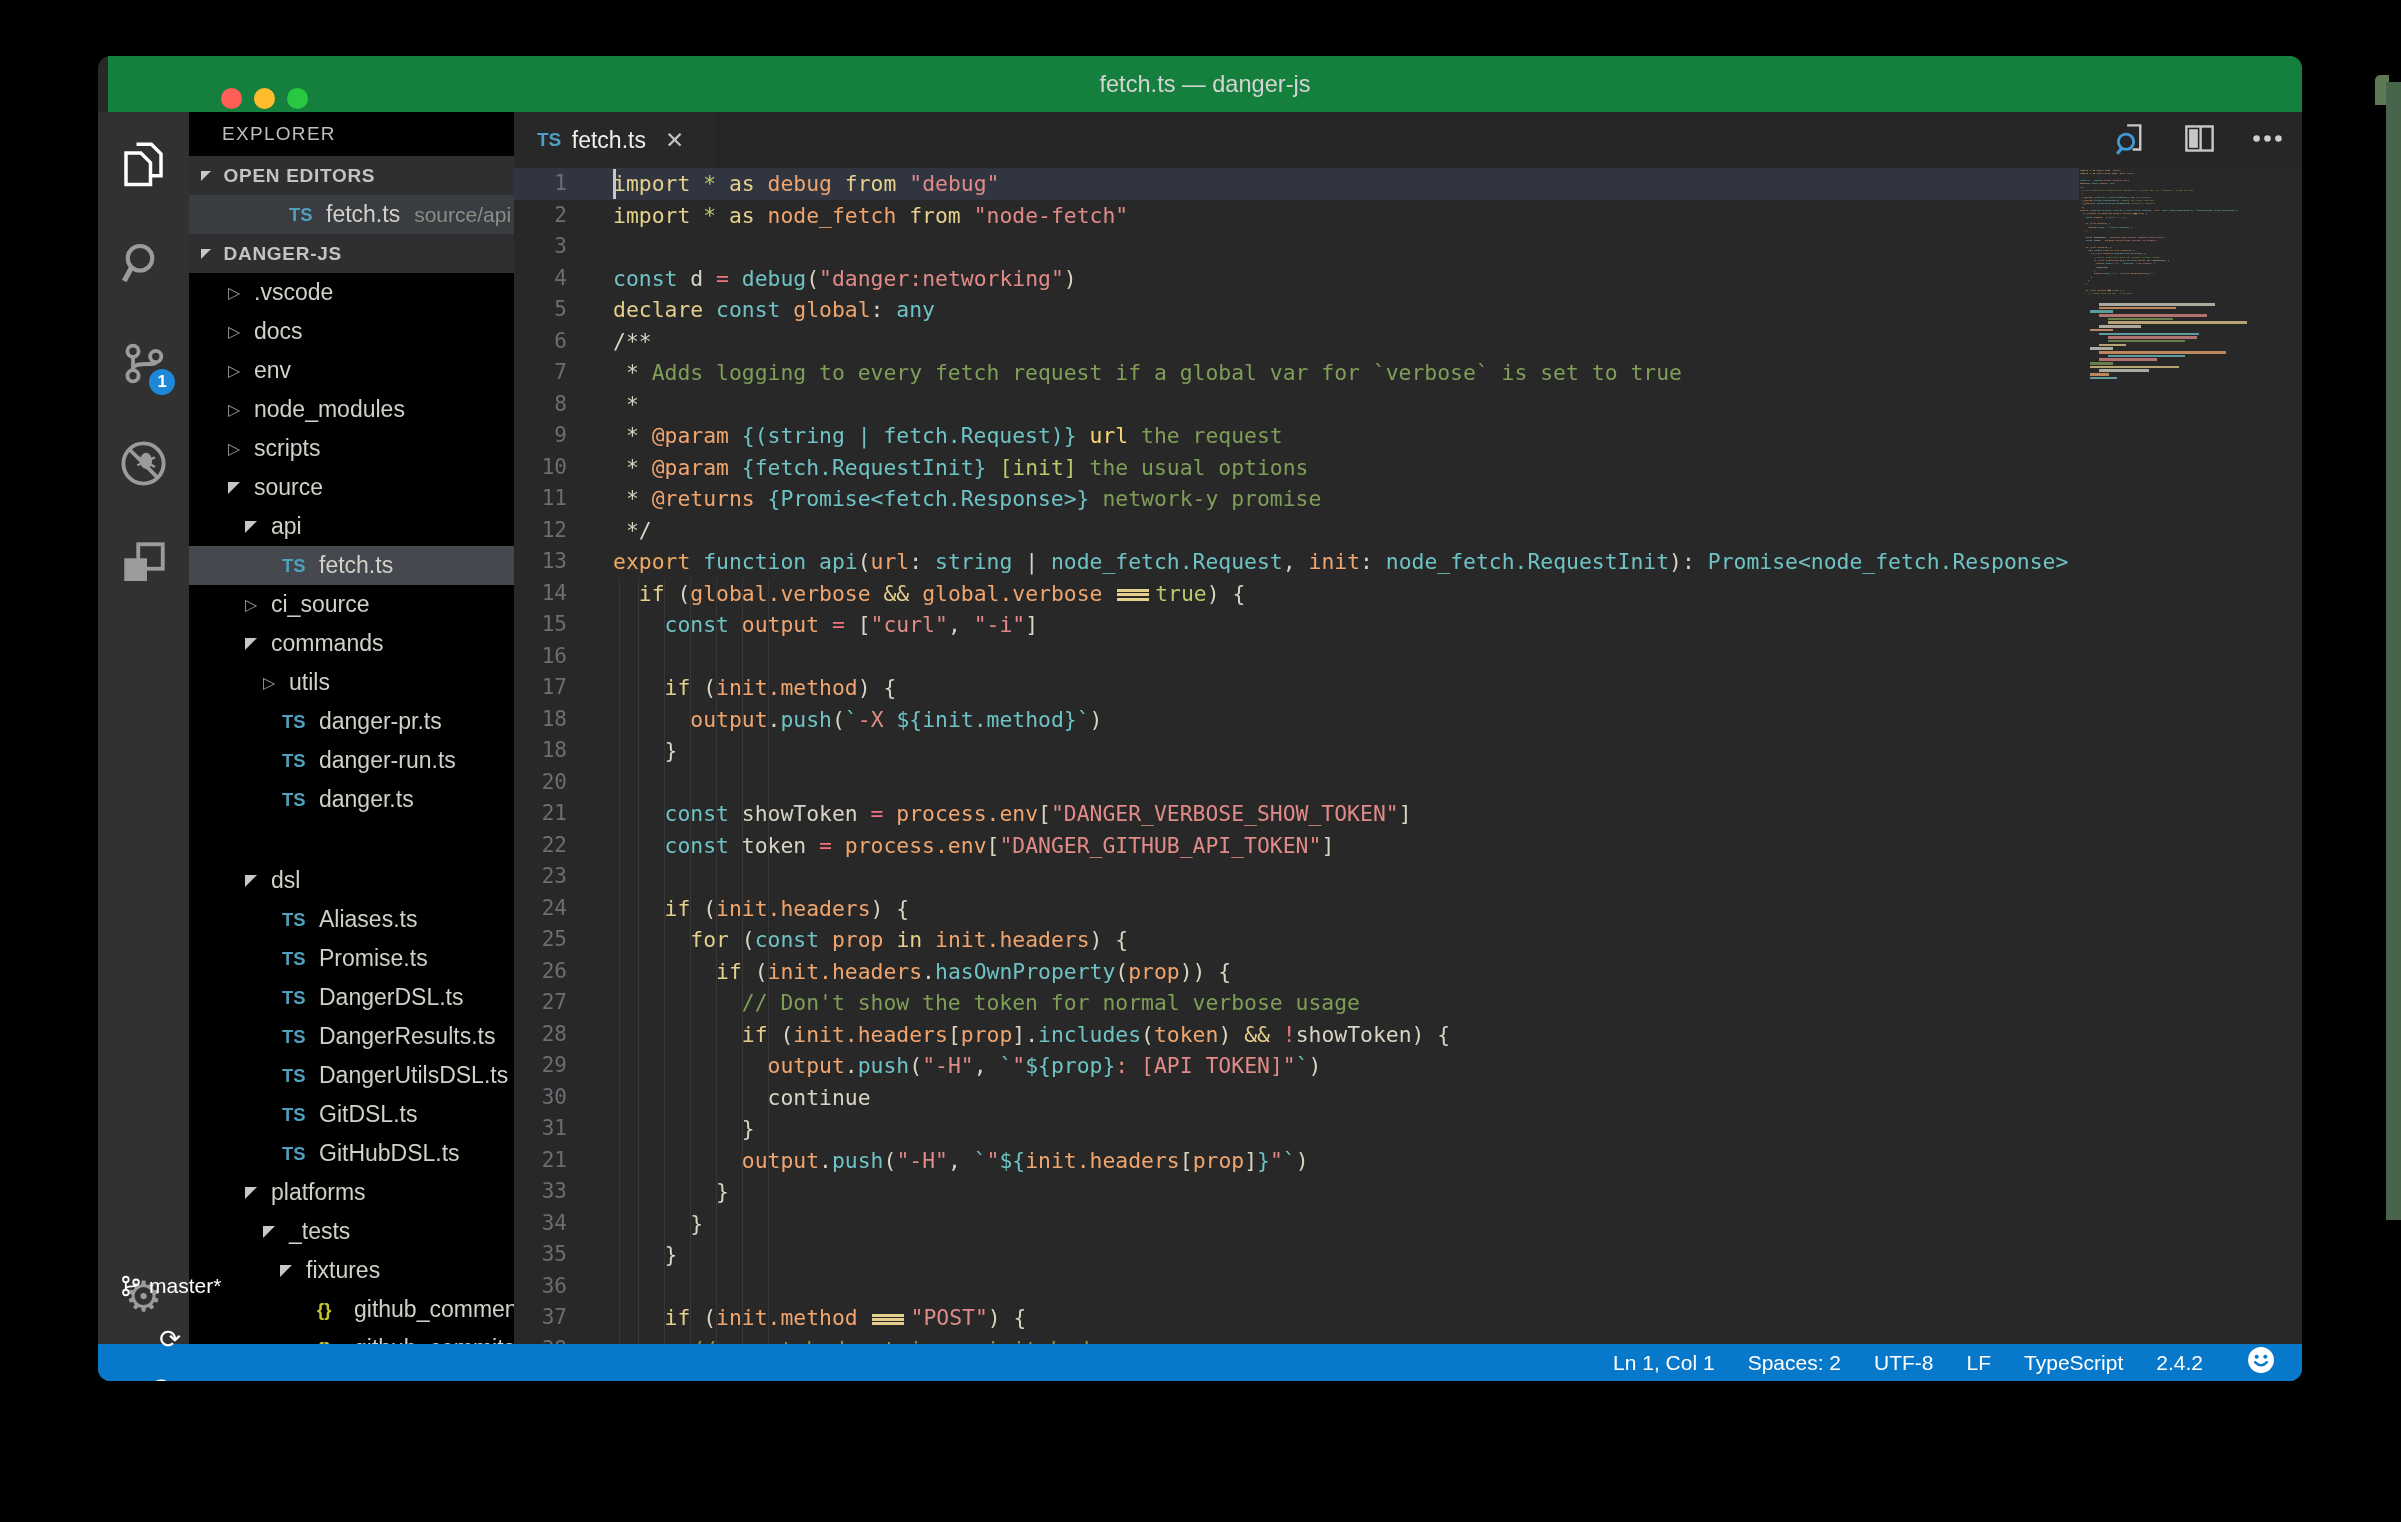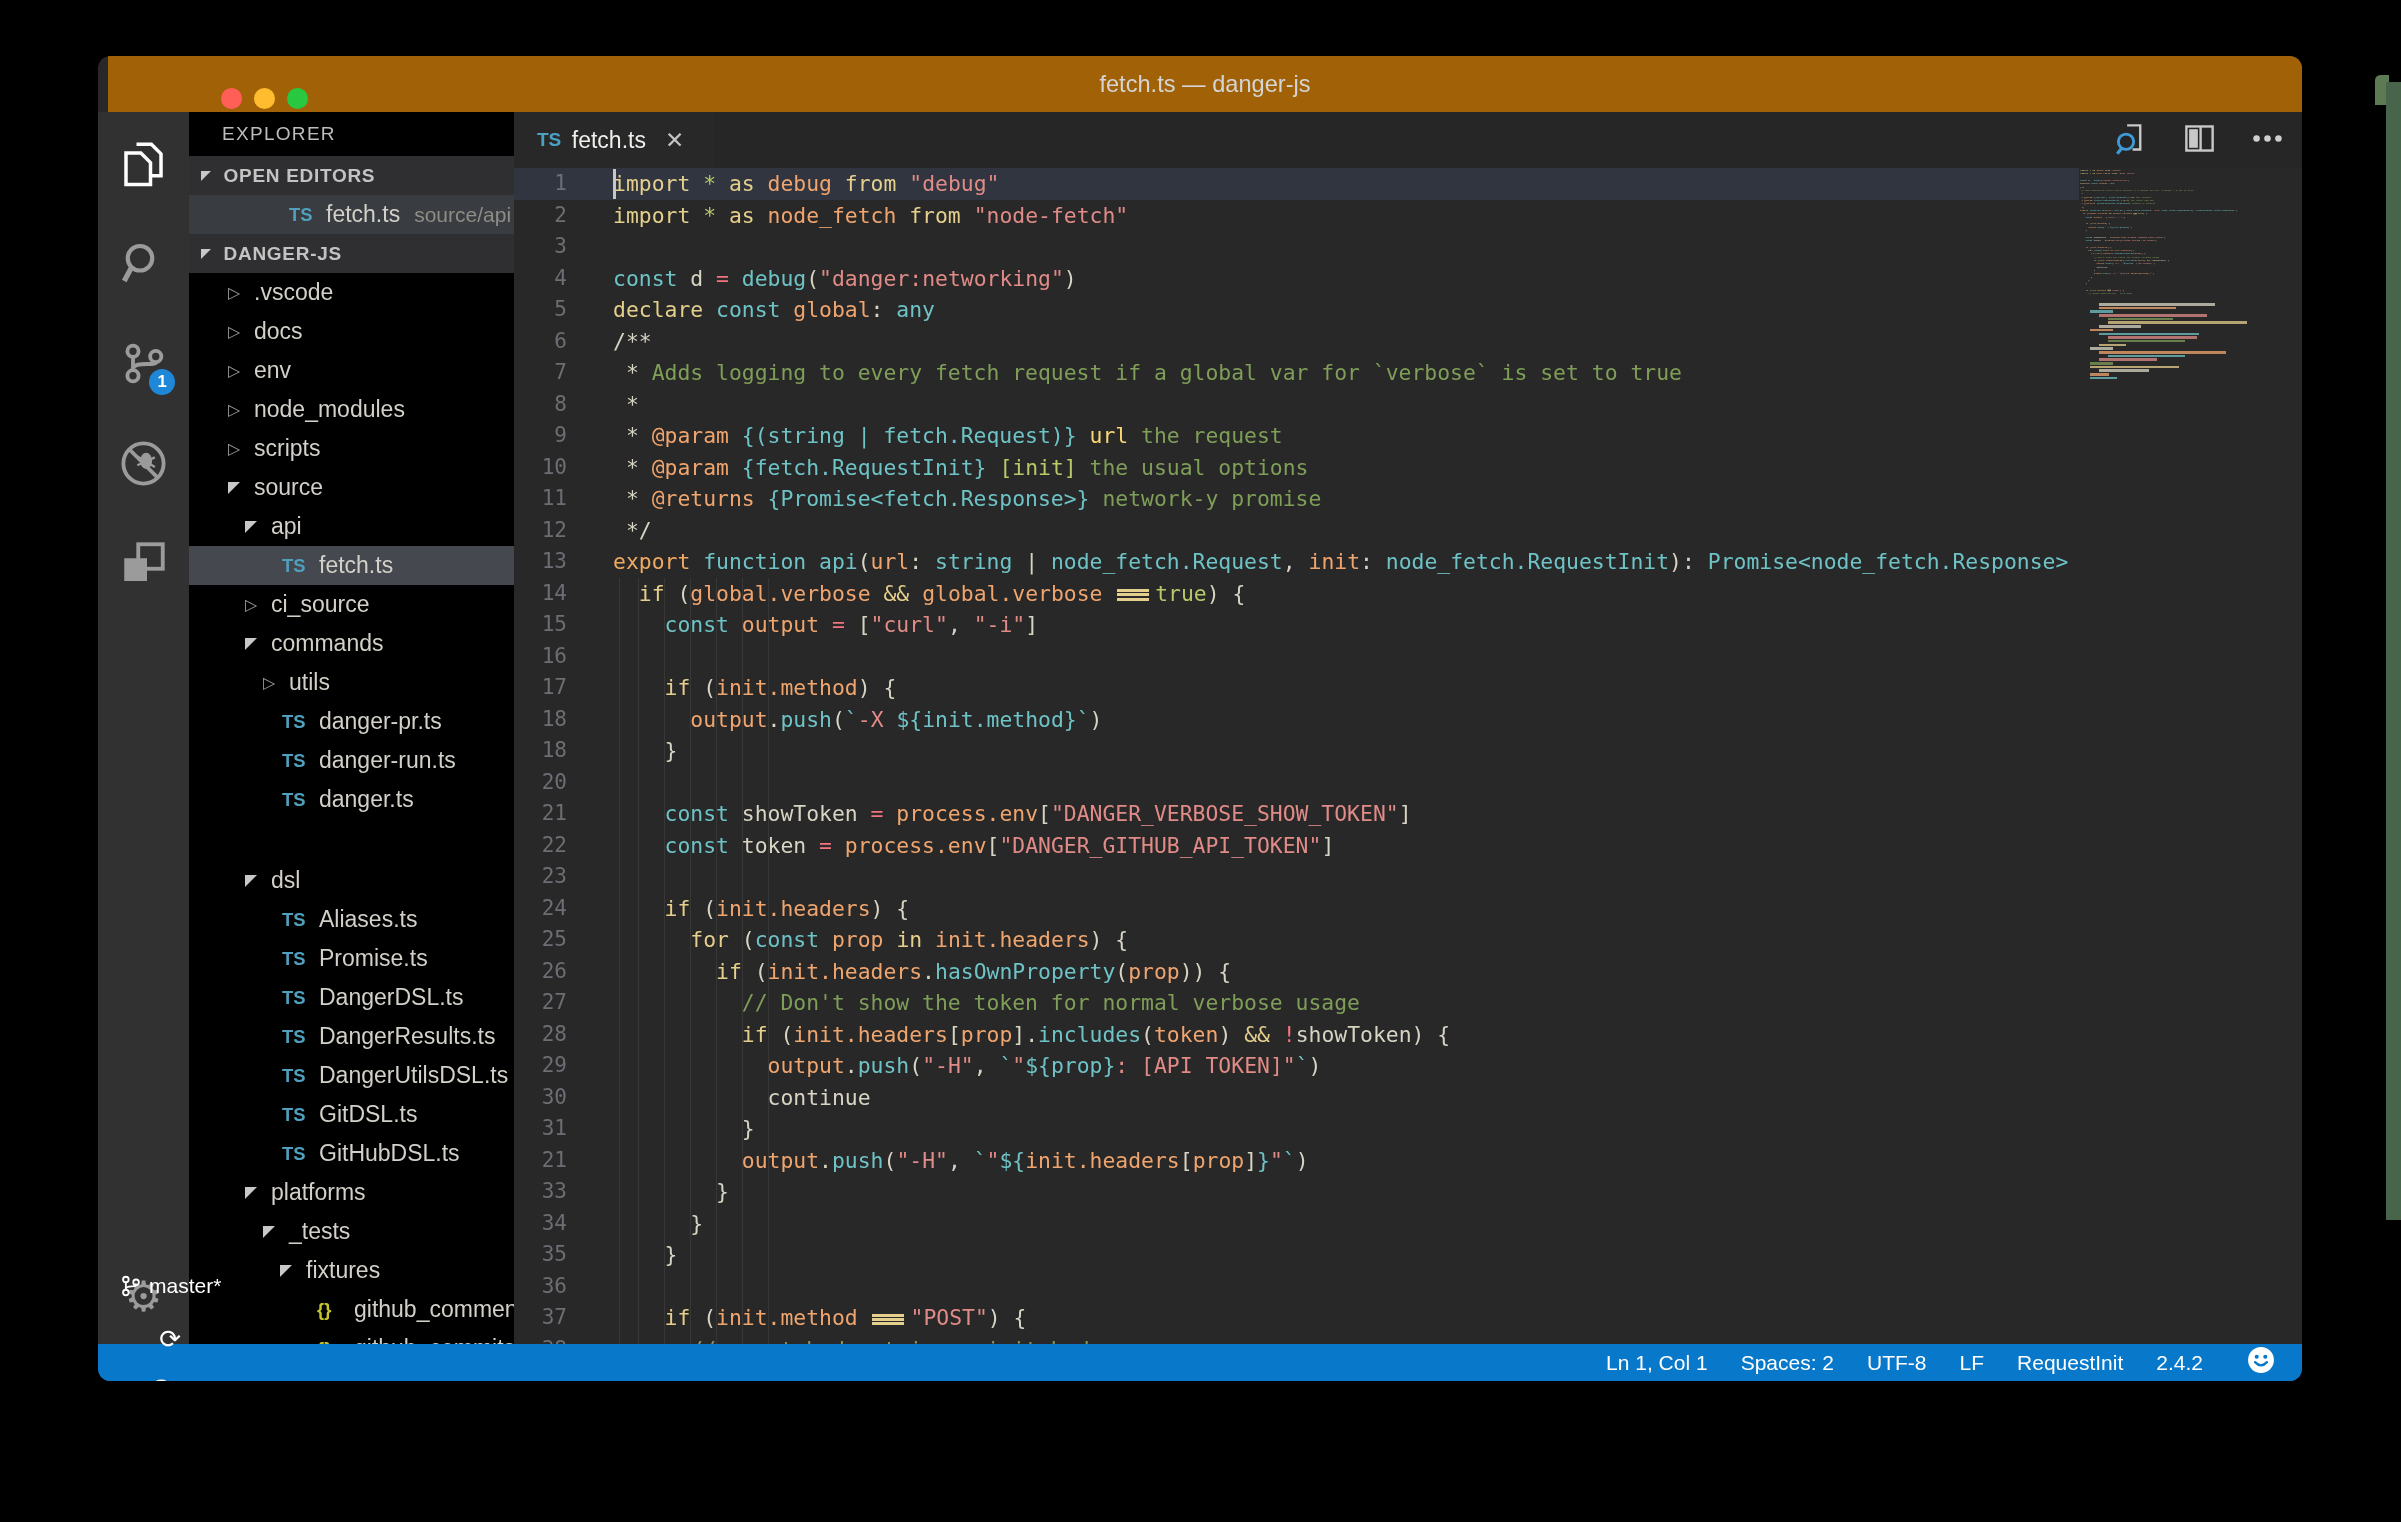--- a/index.html
+++ b/index.html
@@ -3,21 +3,21 @@
 <meta charset="utf-8">
 <style>
   * { margin:0; padding:0; box-sizing:border-box; }
   html,body { background:#000; }
   body { width:2401px; height:1523px; position:relative; font-family:"Liberation Sans", sans-serif; overflow:hidden; }
   .canvas { position:absolute; inset:0; background:#000; border-radius:35px 35px 131px 131px; overflow:hidden; }
 
   
   .window { position:absolute; left:98px; top:56px; width:2204px; height:1325px; border-radius:12.3px; overflow:hidden; background:#282828; }
 
-  .titlebar { position:absolute; left:10px; top:0; right:0; height:56px; background:#a16207; }
+  .titlebar { position:absolute; left:10px; top:0; right:0; height:56px; background:#15803d; }
   .traffic { position:absolute; top:31.5px; width:21px; height:21px; border-radius:50%; }
   .t-close { left:113px; background:#ff5f57; }
   .t-min   { left:146px; background:#febc2e; }
   .t-zoom  { left:179px; background:#28c840; }
   .win-title { position:absolute; left:0; right:0; top:0; height:56px; line-height:56px; text-align:center; color:#d4d4d4; font-size:23.6px; }
 
   .main { position:absolute; left:0; top:56px; right:0; bottom:37px; display:flex; }
 
   
   .activitybar { width:91px; background:#313131; display:flex; flex-direction:column; align-items:center; padding-top:1.8px; position:relative; }
@@ -492,21 +492,21 @@
           </svg>
           <span>0</span>
         </span>
       </div>
       <div class="sb-right">
         <span class="sb-right-items" style="display:flex; gap:33px;">
             <span class="sb-item">Ln 1, Col 1</span>
             <span class="sb-item">Spaces: 2</span>
             <span class="sb-item">UTF-8</span>
             <span class="sb-item">LF</span>
-            <span class="sb-item">RequestInit</span>
+            <span class="sb-item">TypeScript</span>
             <span class="sb-item">2.4.2</span>
           </span>
         <span>
           <svg width="28" height="28" viewBox="0 0 26 26">
             <circle cx="13" cy="13" r="12" fill="#fff"></circle>
             <circle cx="9" cy="10" r="1.9" fill="#0878ca"></circle>
             <circle cx="17" cy="10" r="1.9" fill="#0878ca"></circle>
             <path d="M7.5 15 Q13 21 18.5 15" fill="none" stroke="#0878ca" stroke-width="2.2" stroke-linecap="round"></path>
           </svg>
         </span>

